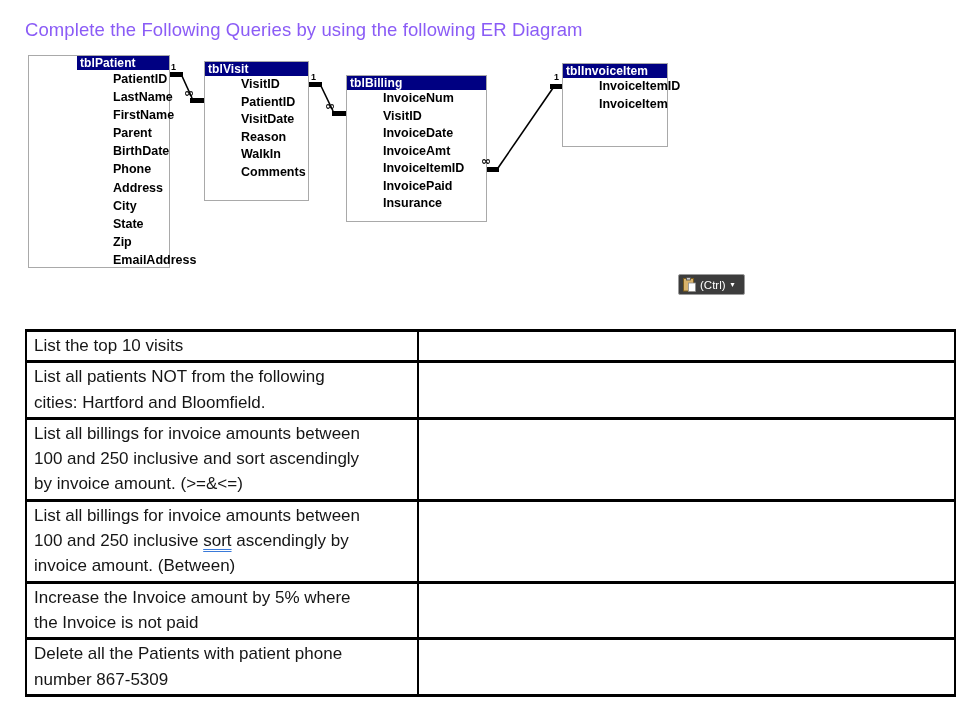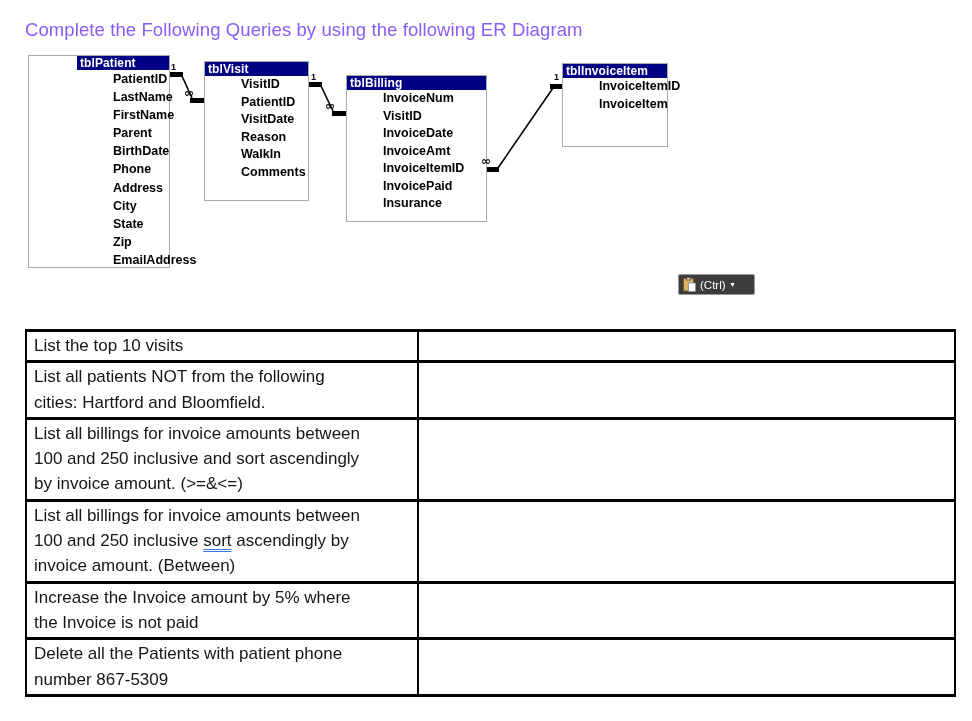--- a/index.html
+++ b/index.html
@@ -30,21 +30,21 @@
   .connector-svg { position:absolute; left:0; top:0; pointer-events:none; }
   .connector-svg line { stroke:#000; stroke-width:1.6; }
   .connector-svg rect.endbar { fill:#000; }
   .connector-svg text.one  { font:bold 9px "Liberation Sans",sans-serif; fill:#000; }
   .connector-svg text.many { font:bold 12px "DejaVu Sans",sans-serif; fill:#000; }
   
   .paste-btn {
     position:absolute; left:678px; top:274px; height:21px;
     background:var(--paste-button-bg,#3c3c3c);
     border:1px solid #9b9b9b; border-radius:2px;
-    display:flex; align-items:center; gap:4px; padding:0 19px 0 4px;
+    display:flex; align-items:center; gap:4px; padding:0 9px 0 4px;
     color:var(--paste-button-text,#fff); font-size:11.5px; cursor:pointer;
   }
   .paste-btn .caret { font-size:8px; line-height:8px; margin-left:1px; }
   
   .queries {
     position:absolute; left:25px; top:329px; width:929px;
     border-collapse:collapse; table-layout:fixed;
   }
   .queries td {
     border:2px solid #000; border-top-width:3px; border-bottom-width:3px;

